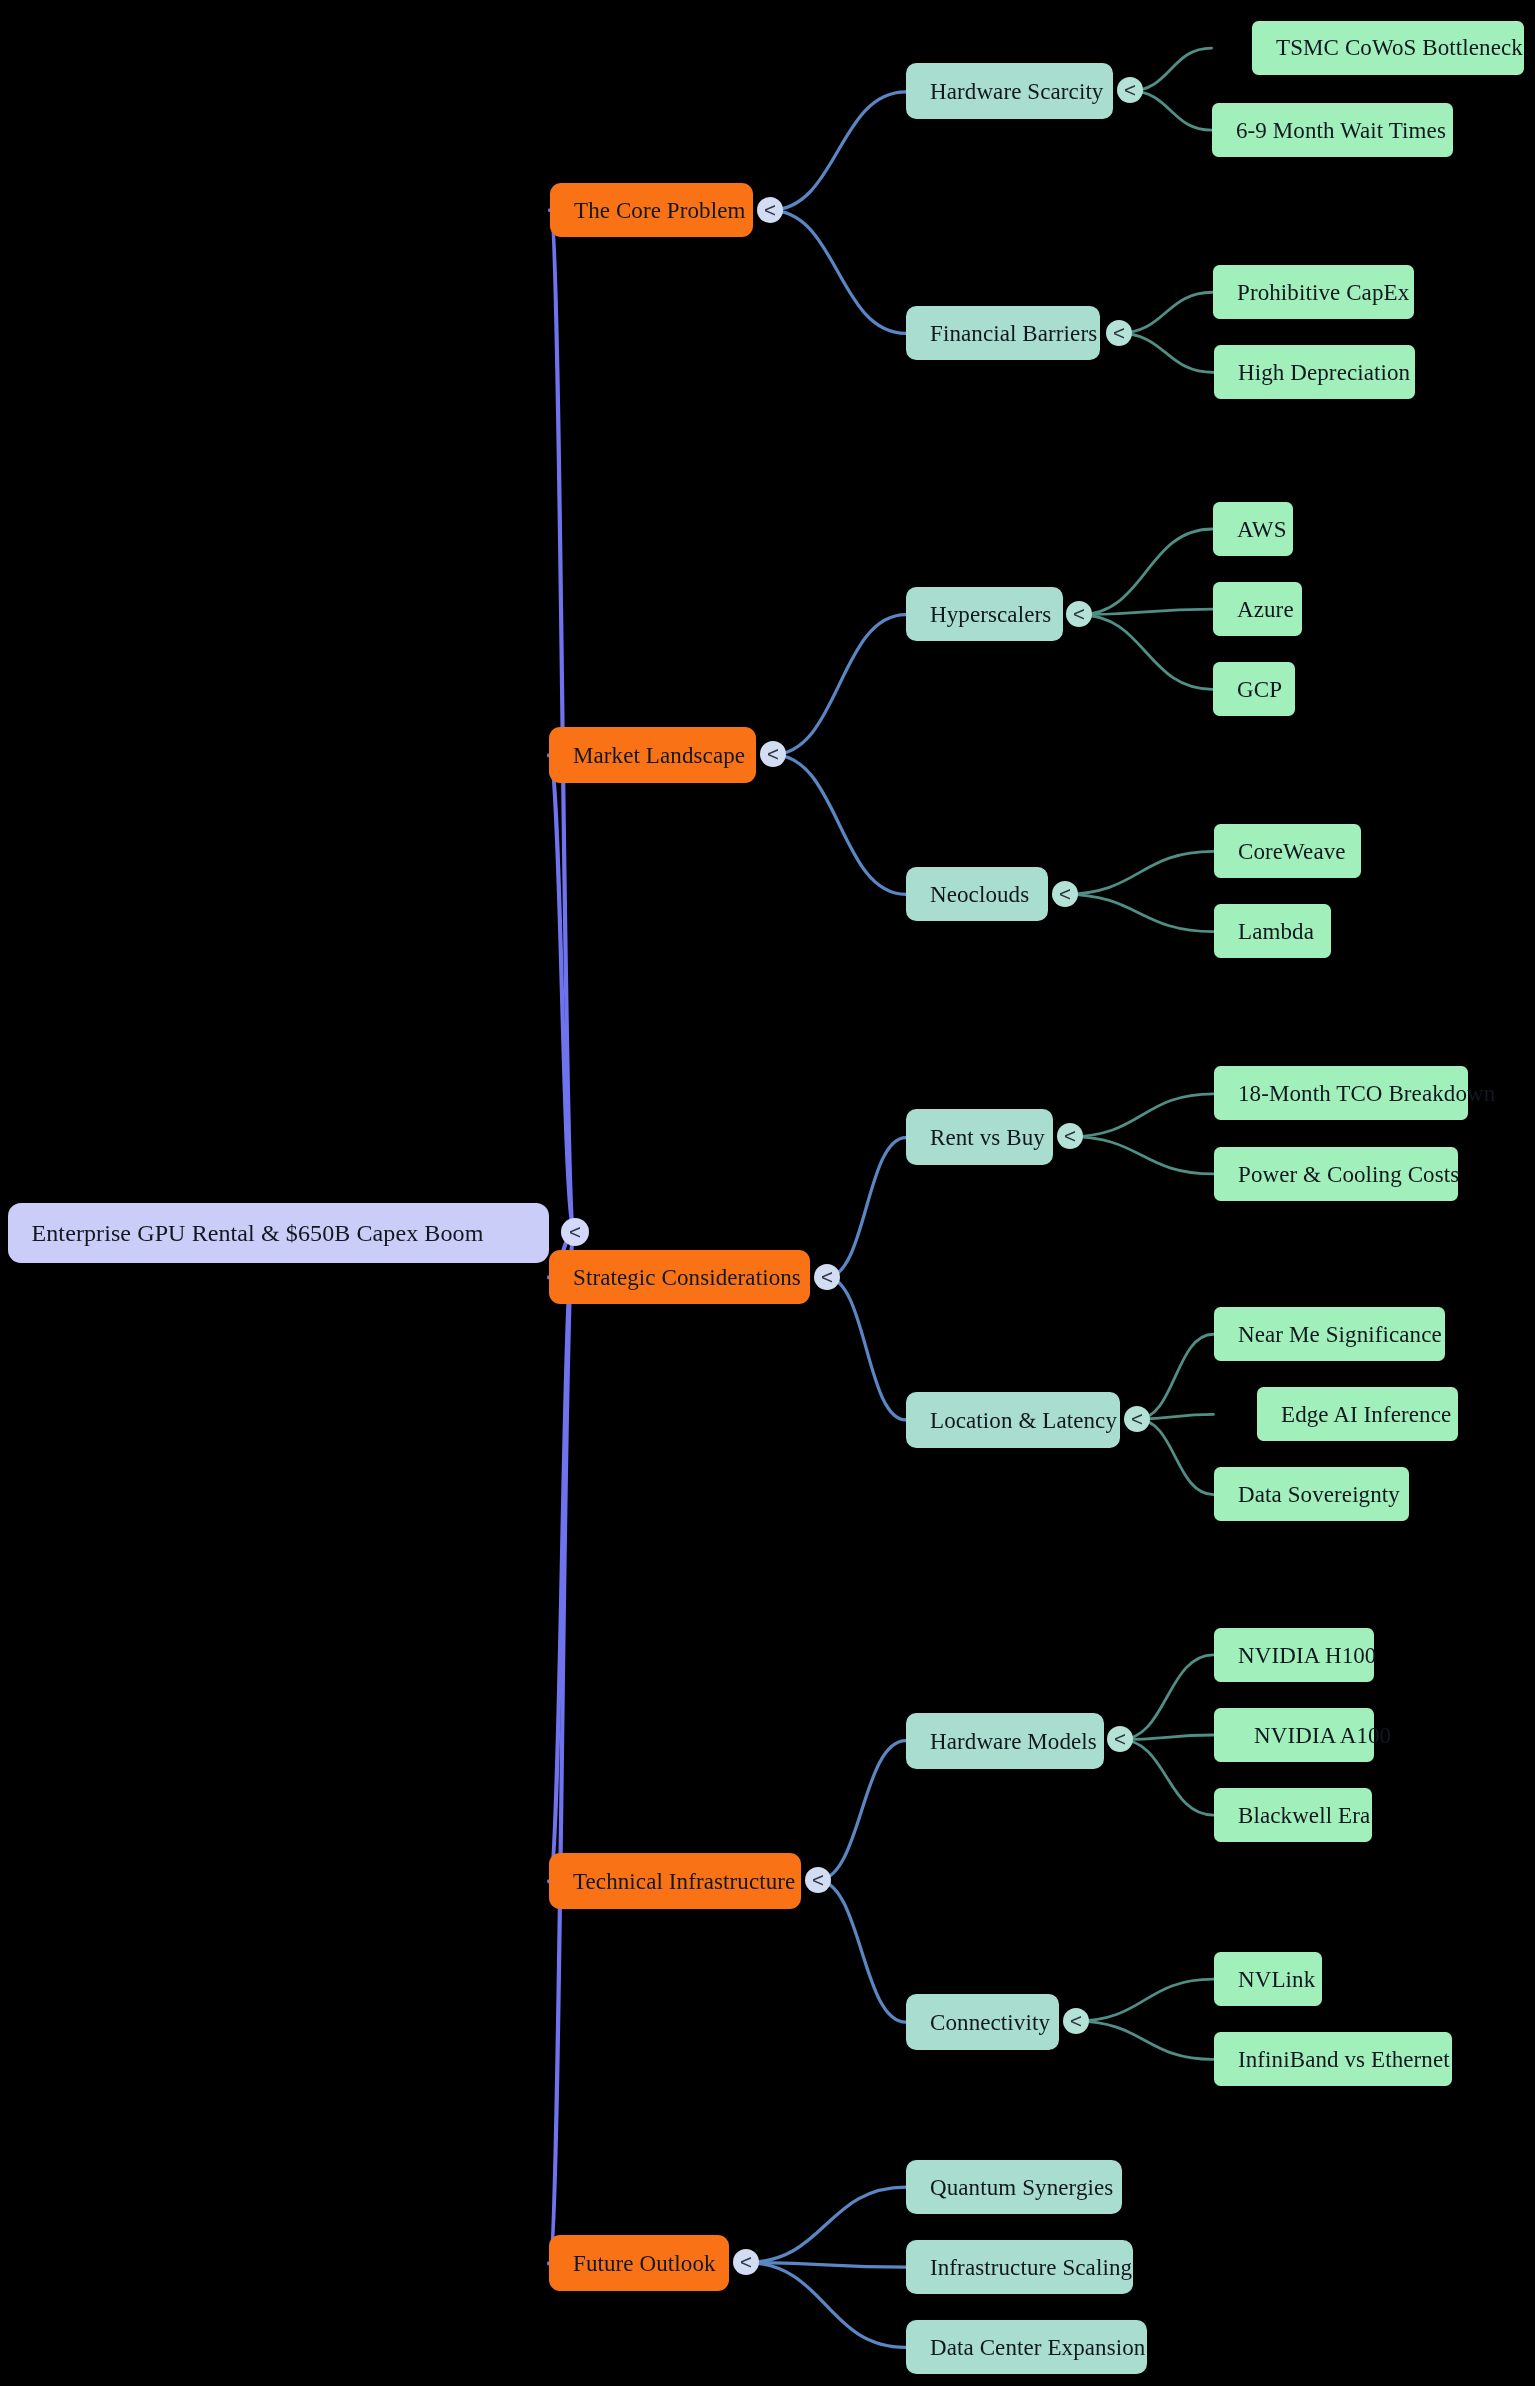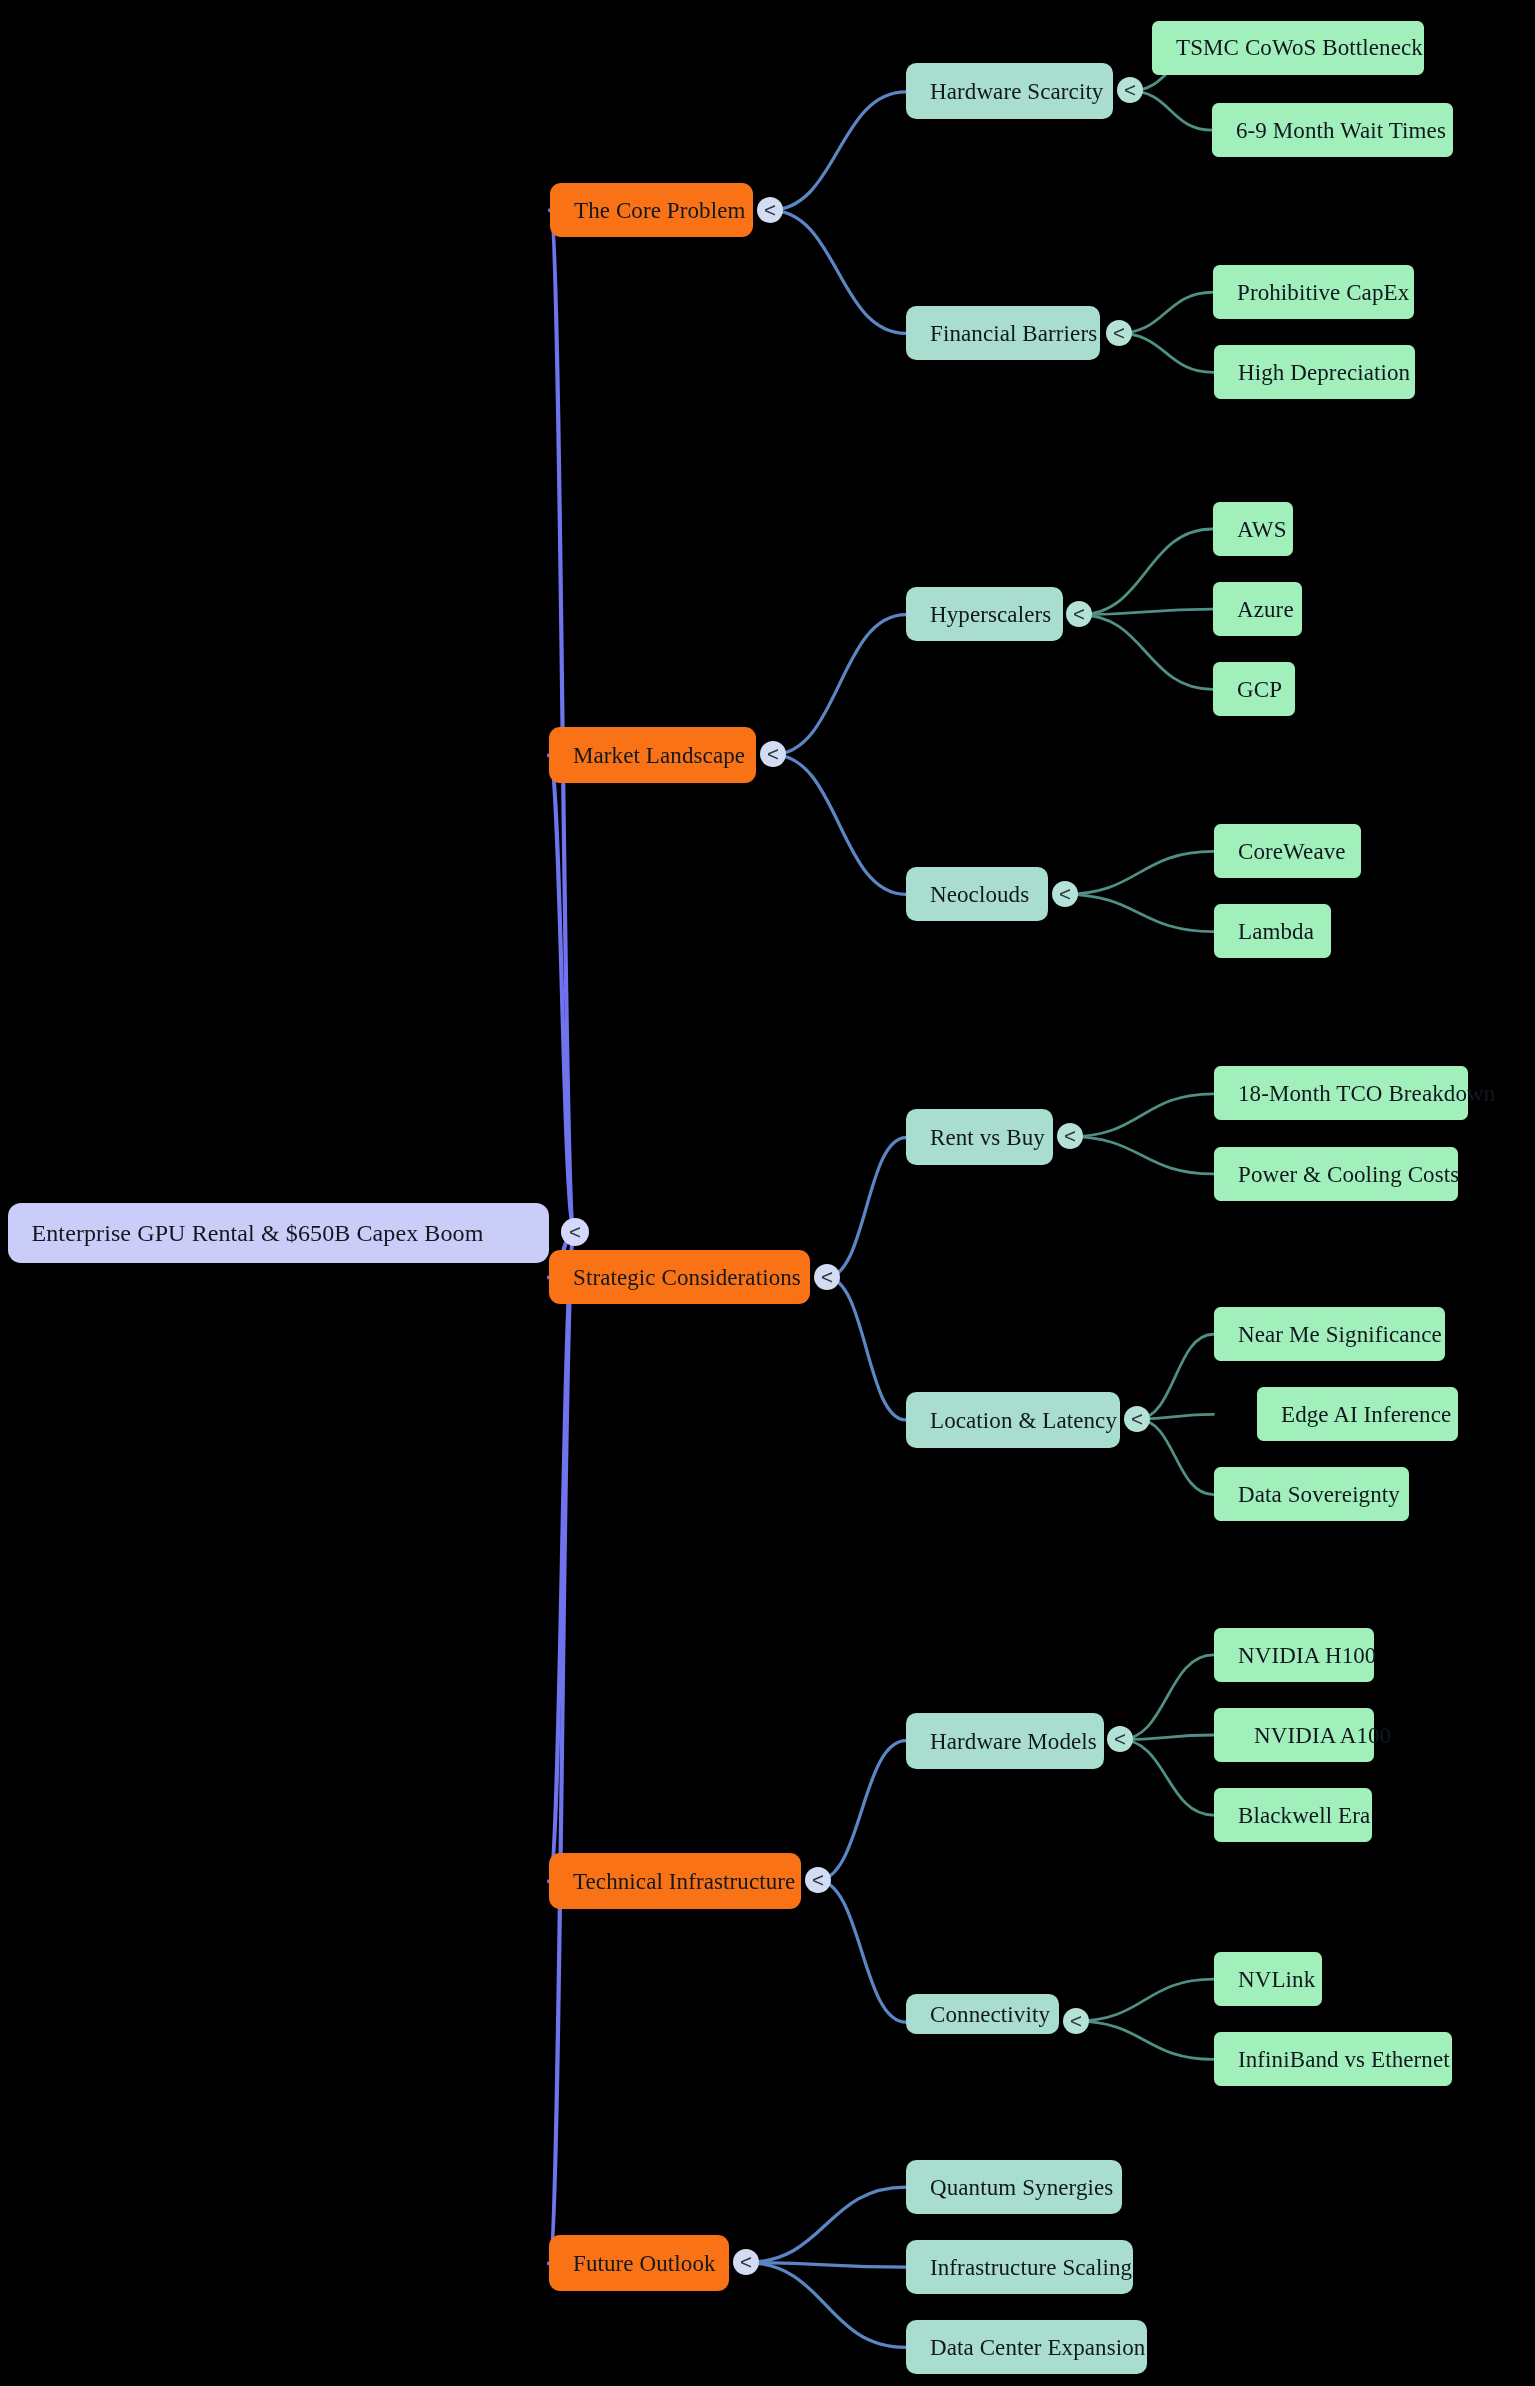--- a/index.html
+++ b/index.html
@@ -93,21 +93,21 @@
       <path d="M 1154 2168 C 1228 2168, 1228 2209, 1302 2209" fill="none" stroke="#4f8f85" stroke-width="3" stroke-linecap="round"></path>
       <path d="M 617 1322 C 603 1322, 603 2428, 589 2428" fill="none" stroke="#6f74ee" stroke-width="4.5" stroke-linecap="round"></path>
       <path d="M 800 2427 C 886 2427, 886 2346, 972 2346" fill="none" stroke="#5b86c4" stroke-width="3.5" stroke-linecap="round"></path>
       <path d="M 800 2427 C 886 2427, 886 2432, 972 2432" fill="none" stroke="#5b86c4" stroke-width="3.5" stroke-linecap="round"></path>
       <path d="M 800 2427 C 886 2427, 886 2518, 972 2518" fill="none" stroke="#5b86c4" stroke-width="3.5" stroke-linecap="round"></path>
     </svg>
   <div id="nodes">
       <div class="node n-l2" style="left: 906px; top: 63px; width: 207px; height: 56px;">
         <span class="lbl">Hardware Scarcity</span>
       </div>
-      <div class="node n-l3" style="left: 1152px; top: 20.5px; width: 272px; height: 54px;">
+      <div class="node n-l3" style="left: 1252px; top: 20.5px; width: 272px; height: 54px;">
         <span class="lbl">TSMC CoWoS Bottleneck</span>
       </div>
       <div class="node n-l3" style="left: 1212px; top: 103px; width: 241px; height: 54px;">
         <span class="lbl">6-9 Month Wait Times</span>
       </div>
       <div class="marker m-l2" style="left: 1117px; top: 77px;">
         <span>&lt;</span>
       </div>
       <div class="node n-l2" style="left: 906px; top: 306px; width: 194px; height: 54px;">
         <span class="lbl">Financial Barriers</span>
@@ -201,21 +201,21 @@
       </div>
       <div class="node n-l3" style="left: 1214px; top: 1708px; width: 160px; height: 54px; padding-left: 40px;">
         <span class="lbl">NVIDIA A100</span>
       </div>
       <div class="node n-l3" style="left: 1214px; top: 1788px; width: 158px; height: 54px;">
         <span class="lbl">Blackwell Era</span>
       </div>
       <div class="marker m-l2" style="left: 1107px; top: 1726px;">
         <span>&lt;</span>
       </div>
-      <div class="node n-l2" style="left: 906px; top: 1994px; width: 153px; height: 40px;">
+      <div class="node n-l2" style="left: 906px; top: 1994px; width: 153px; height: 56px;">
         <span class="lbl">Connectivity</span>
       </div>
       <div class="node n-l3" style="left: 1214px; top: 1952px; width: 108px; height: 54px;">
         <span class="lbl">NVLink</span>
       </div>
       <div class="node n-l3" style="left: 1214px; top: 2032px; width: 238px; height: 54px;">
         <span class="lbl">InfiniBand vs Ethernet</span>
       </div>
       <div class="marker m-l2" style="left: 1063px; top: 2008px;">
         <span>&lt;</span>

